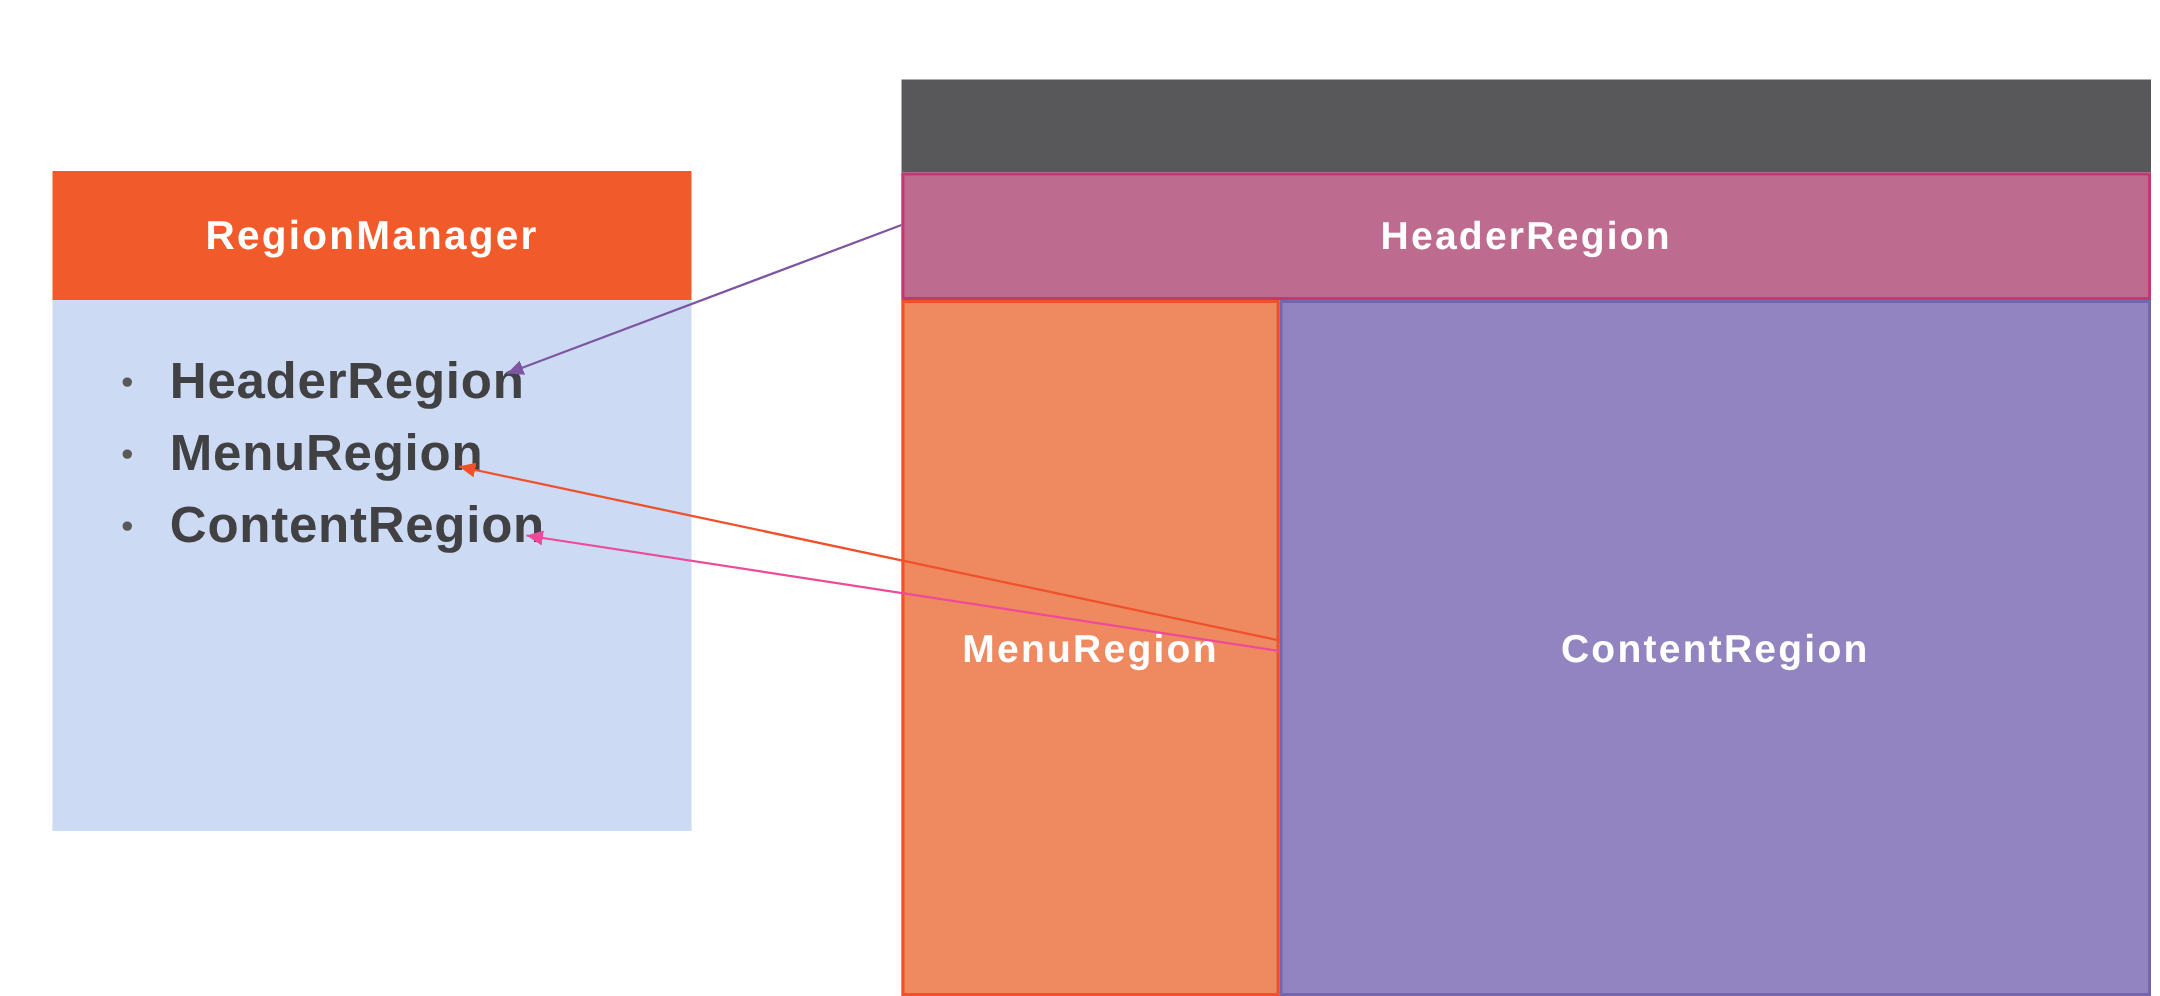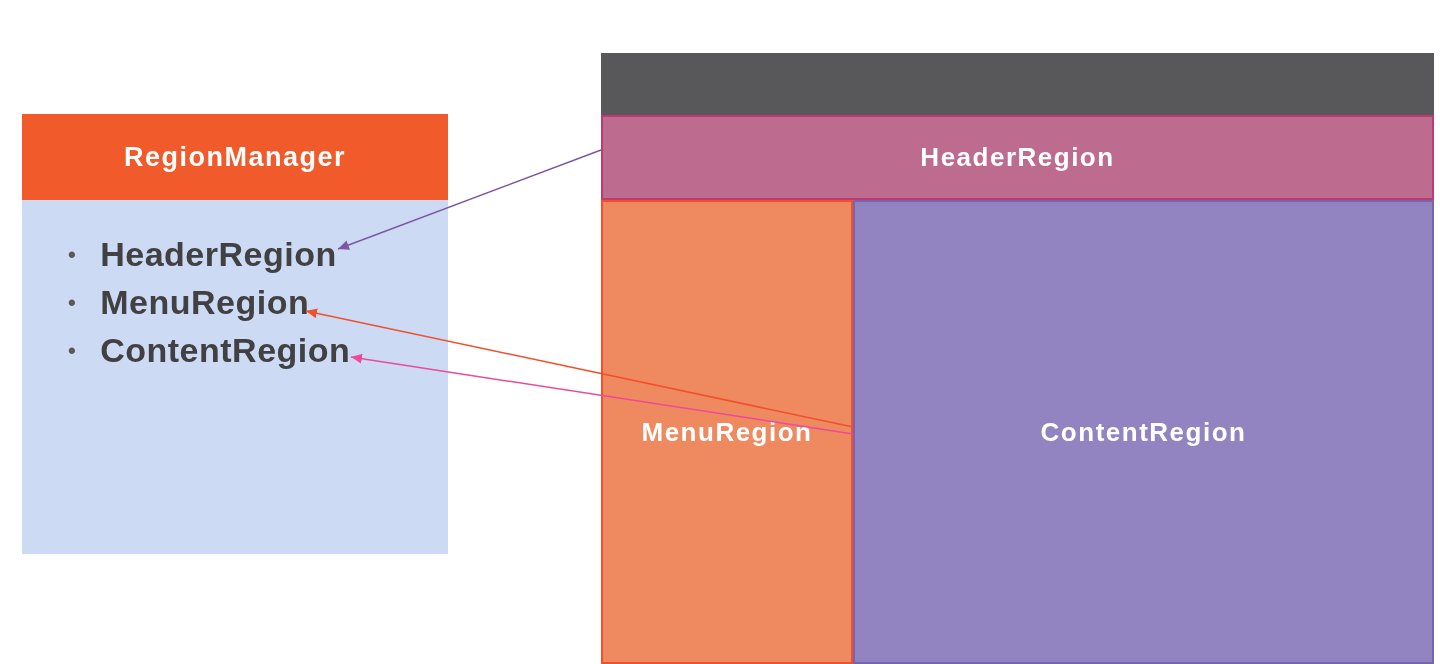--- a/index.html
+++ b/index.html
@@ -12,21 +12,21 @@
     position: relative;
     width: 1440px;
     height: 664px;
     background: #ffffff;
     overflow: hidden;
   }
 
   
   .panel {
     position: absolute;
-    left: 22px;
+    left: 35px;
     top: 114px;
     width: 426px;
     height: 440px;
     display: flex;
     flex-direction: column;
   }
   .panel-header {
     height: 86px;
     display: flex;
     align-items: center;

